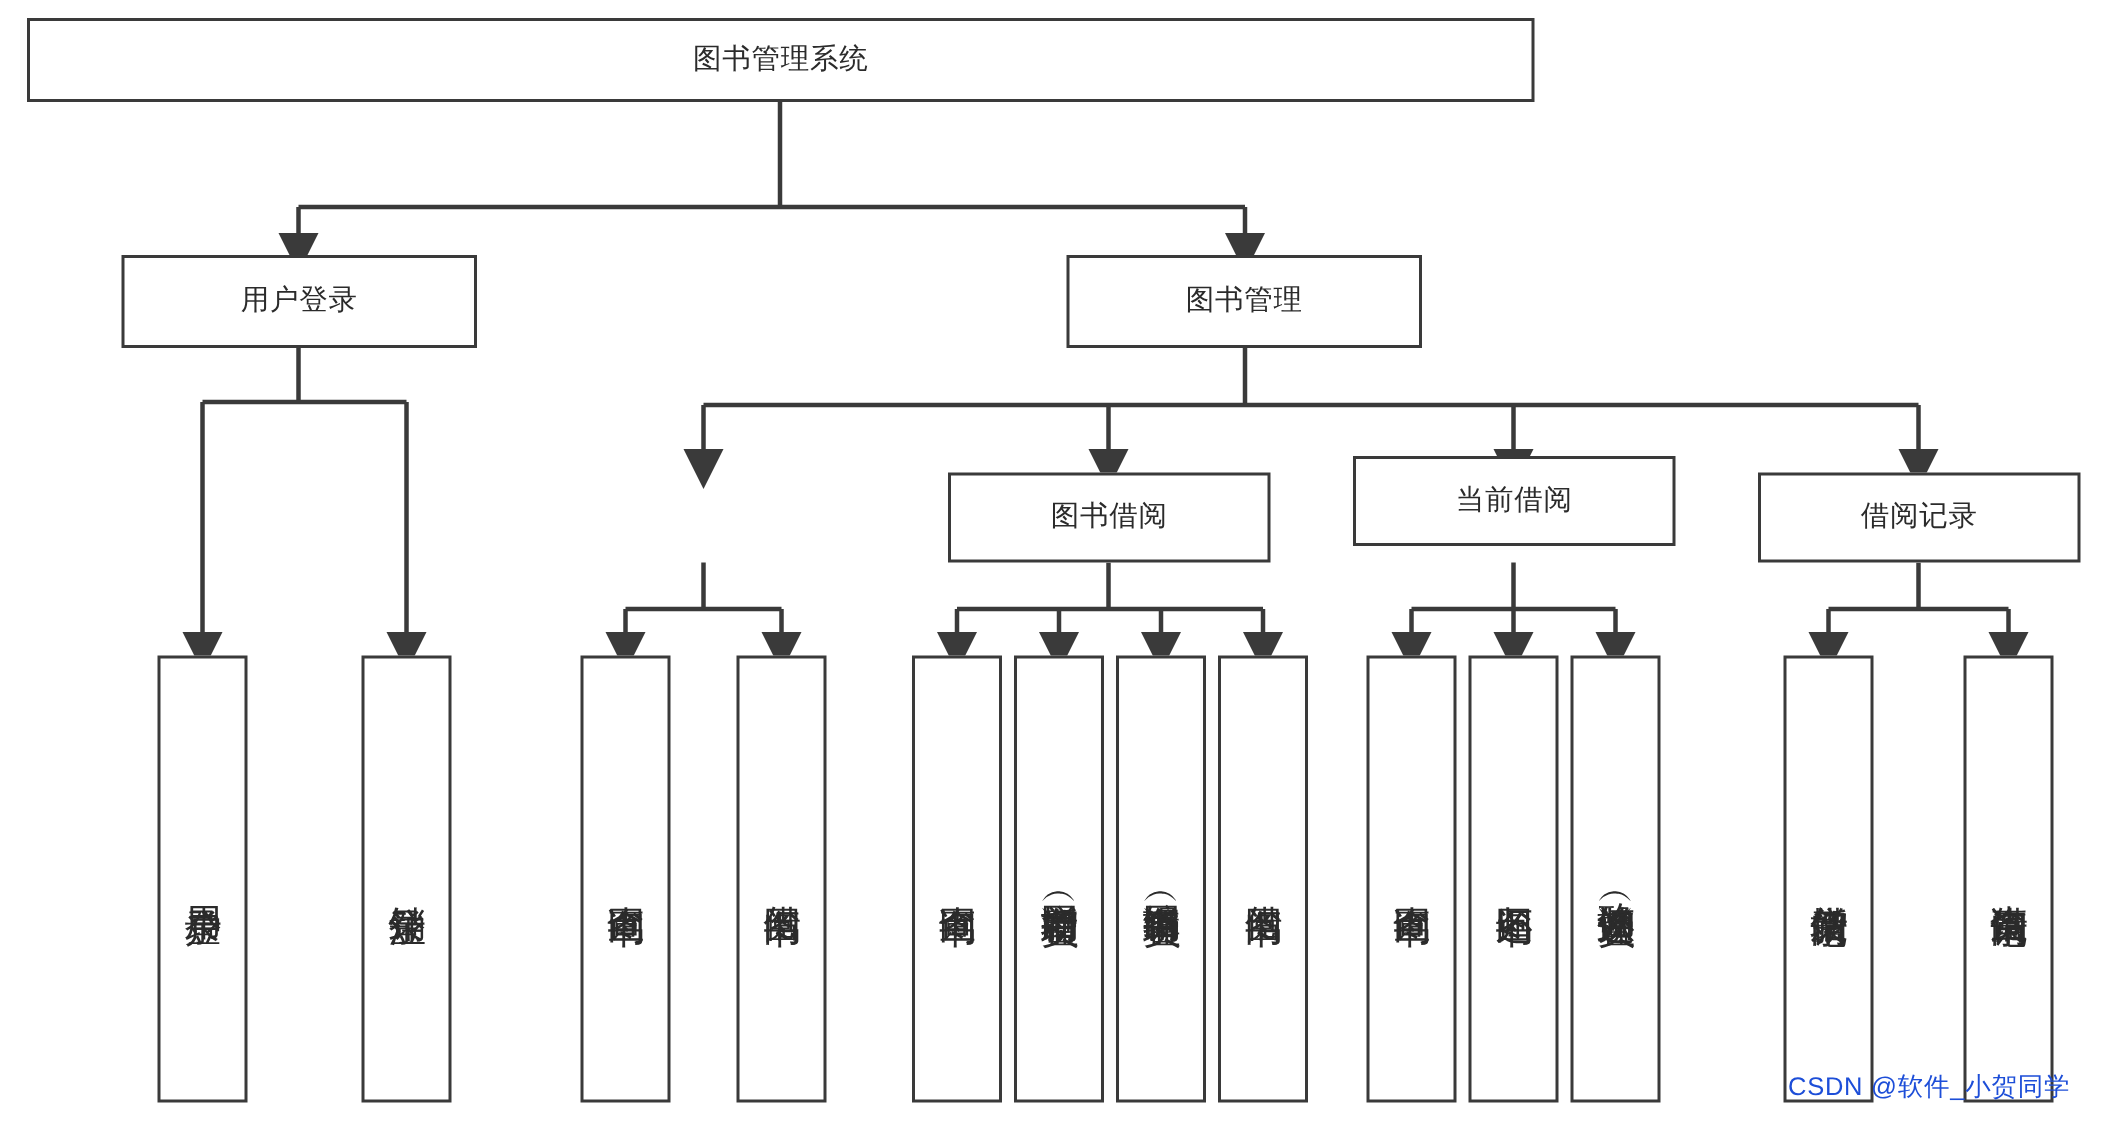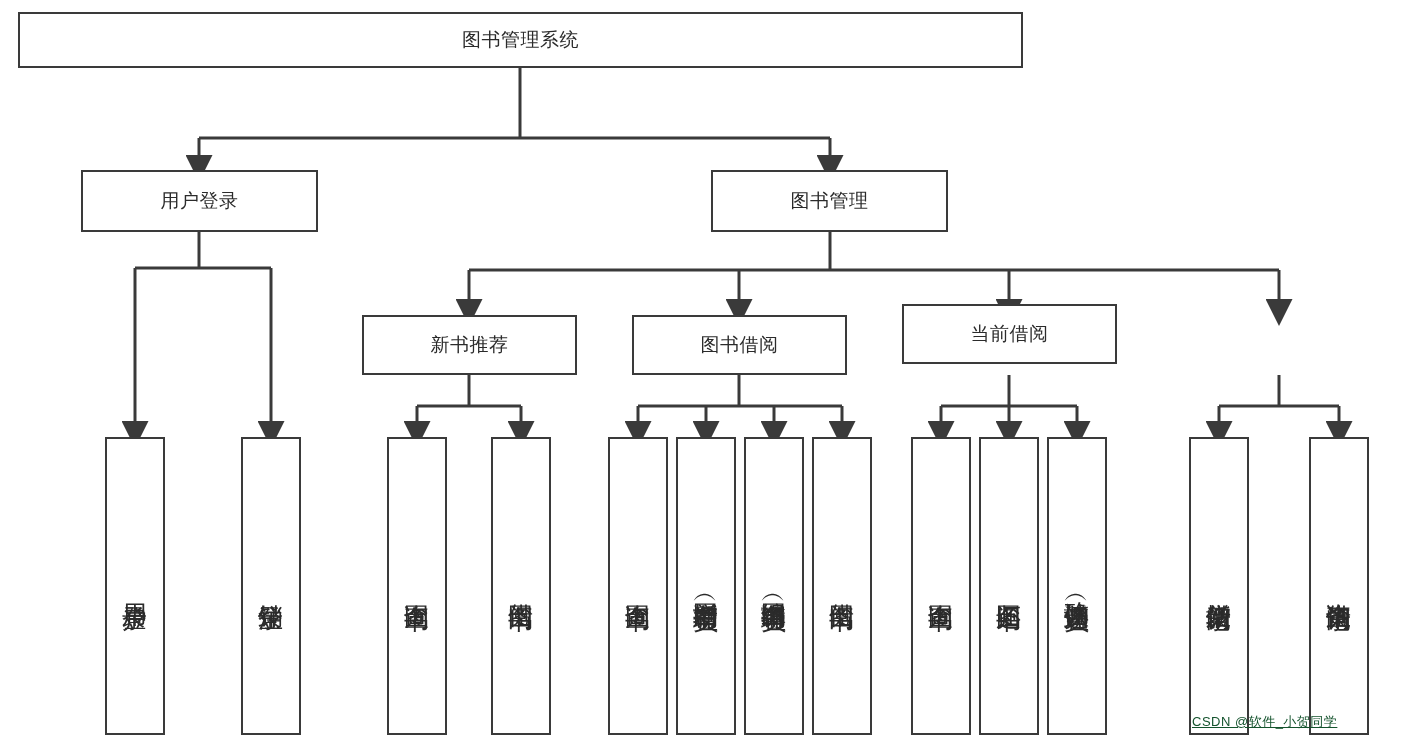--- a/index.html
+++ b/index.html
@@ -52,25 +52,24 @@
     justify-content: center;
   }
   .node.v .vtext {
     writing-mode: vertical-rl;
     text-orientation: upright;
     display: block;
     white-space: nowrap;
   }
   .watermark {
     position: absolute;
-    font-size: 13px;
-    color: #14532d;
+    font-size: 17px;
+    color: #1d4ed8;
     white-space: nowrap;
     letter-spacing: 0.5px;
-    text-decoration: underline;
   }
 </style>
 </head>
 <body>
 
 <div id="canvas">
 
   <svg class="edges" viewBox="0 0 1405 747">
     <defs>
       <marker id="arrow" markerWidth="9" markerHeight="9" refX="1" refY="4.5" orient="auto" markerUnits="strokeWidth">
@@ -126,28 +125,28 @@
     <span>图书管理系统</span>
   </div>
 
   <div class="node h" style="left:81px; top:170px; width:237px; height:62px;">
     <span>用户登录</span>
   </div>
   <div class="node h" style="left:711px; top:170px; width:237px; height:62px;">
     <span>图书管理</span>
   </div>
 
-  <div class="node h" style="left:362px; top:315px; width:215px; height:60px;">
-    <span>新书推荐</span>
-  </div>
   <div class="node h" style="left:632px; top:315px; width:215px; height:60px;text-align:right;">
     <span>图书借阅</span>
   </div>
   <div class="node h" style="left:902px; top:304px; width:215px; height:60px;">
     <span>当前借阅</span>
+  </div>
+  <div class="node h" style="left:1172px; top:315px; width:215px; height:60px;">
+    <span>借阅记录</span>
   </div>
 
   <div class="node v" style="left:105px; top:437px; width:60px; height:298px;">
     <span class="vtext">用户登录</span>
   </div>
   <div class="node v" style="left:241px; top:437px; width:60px; height:298px;">
     <span class="vtext">注销登录</span>
   </div>
 
   <div class="node v" style="left:387px; top:437px; width:60px; height:298px;">

